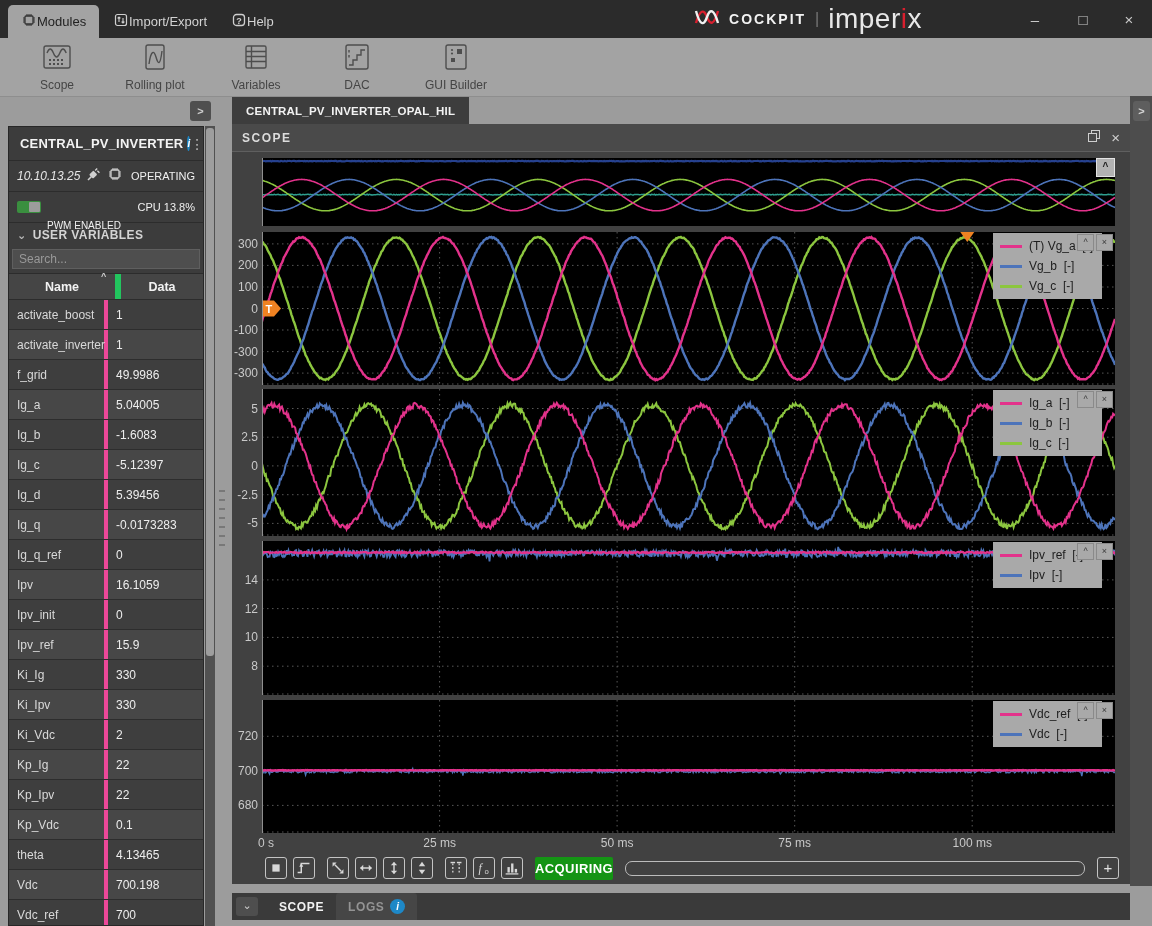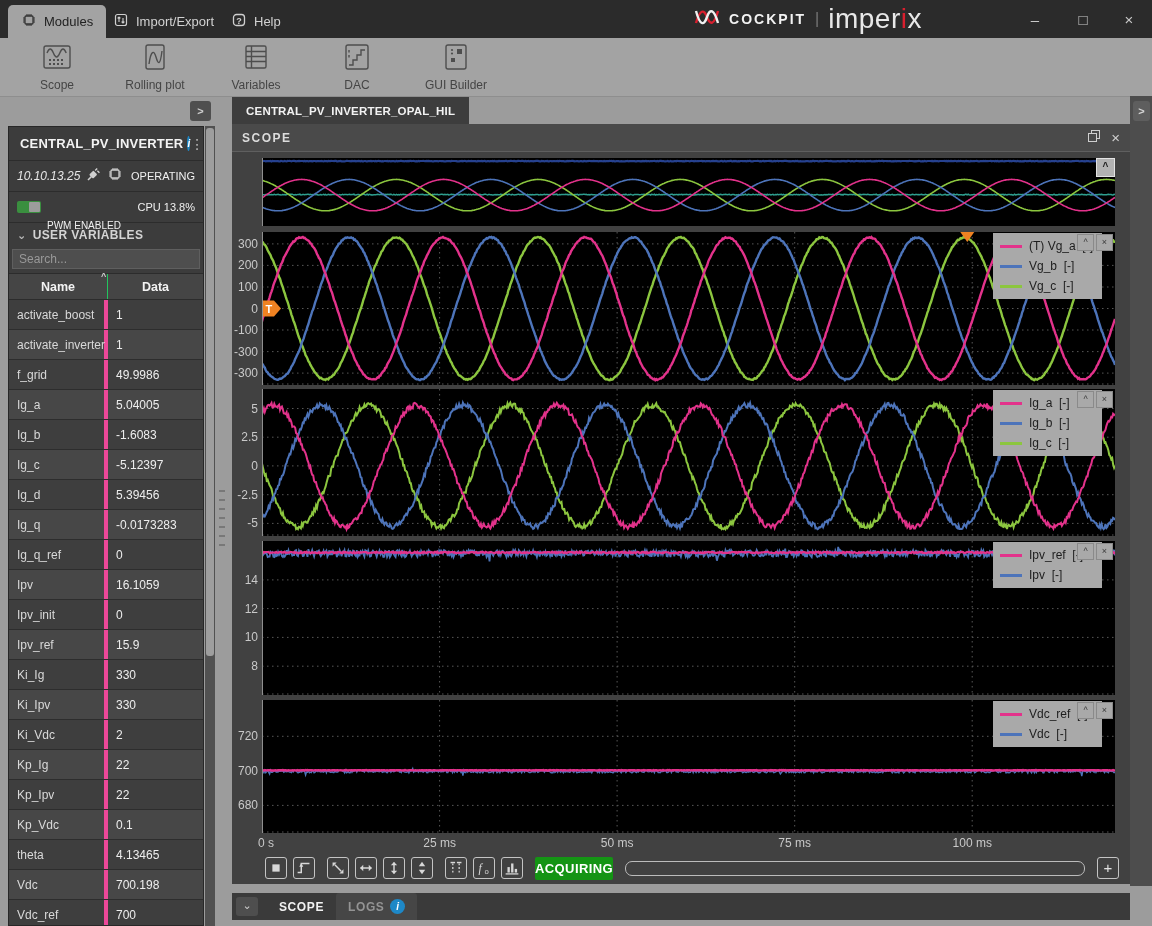--- a/index.html
+++ b/index.html
@@ -2,21 +2,21 @@
 <html><head>
 <meta charset="utf-8">
 <style>
   html,body{margin:0;padding:0;}
   body{width:1152px;height:926px;position:relative;overflow:hidden;background:#9c9c9c;
        font-family:"Liberation Sans","DejaVu Sans",sans-serif;-webkit-font-smoothing:antialiased;}
   .abs{position:absolute;}
 
   
   #titlebar{left:0;top:0;width:1152px;height:38px;background:#2b2b2b;}
-  .ttab{position:absolute;top:5px;height:33px;display:flex;align-items:center;gap:7px;
+  .ttab{position:absolute;top:5px;height:33px;display:flex;align-items:center;
         padding:0 13px;font-size:13px;color:#d2d2d2;border-radius:5px 5px 0 0;cursor:default;}
   .ttab.active{background:#a3a3a3;color:#222;}
   #brand{position:absolute;right:230px;top:0;height:38px;display:flex;align-items:center;gap:9px;}
   #brand .cockpit{color:#f2f2f2;font-weight:bold;font-size:14px;letter-spacing:2px;}
   #brand .pipe{color:#777;font-size:16px;}
   #brand .imperix{color:#e8e8e8;font-size:28px;letter-spacing:0.5px;}
   #brand .imperix .red{color:#d91f2e;}
   .winbtn{position:absolute;top:0;width:34px;height:38px;color:#c9c9c9;font-size:15px;
           display:flex;align-items:center;justify-content:center;}
 
@@ -245,21 +245,21 @@
     <span class="pwm">PWM ENABLED</span>
     <span class="sb-right">CPU 13.8%</span>
   </div>
   <div class="uv-head">
     <span class="chev">⌄</span>
     <span>USER VARIABLES</span>
   </div>
   <input id="sb-search" placeholder="Search..." style="">
   <div class="vhead">
     <span class="sortmark">^</span>
-    <span class="hc" style="width:99px;border-right:1px solid #22c55e;box-sizing:border-box;">Name</span>
+    <span class="hc" style="width:112px;border-right:6px solid #22c55e;box-sizing:border-box;">Name</span>
     <span class="hc" style="flex:1;">Data</span>
   </div>
   <div id="var-rows">
       <div class="vrow">
         <span class="vname">activate_boost</span>
         <span class="vdata">1</span>
       </div>
       <div class="vrow">
         <span class="vname">activate_inverter</span>
         <span class="vdata">1</span>

